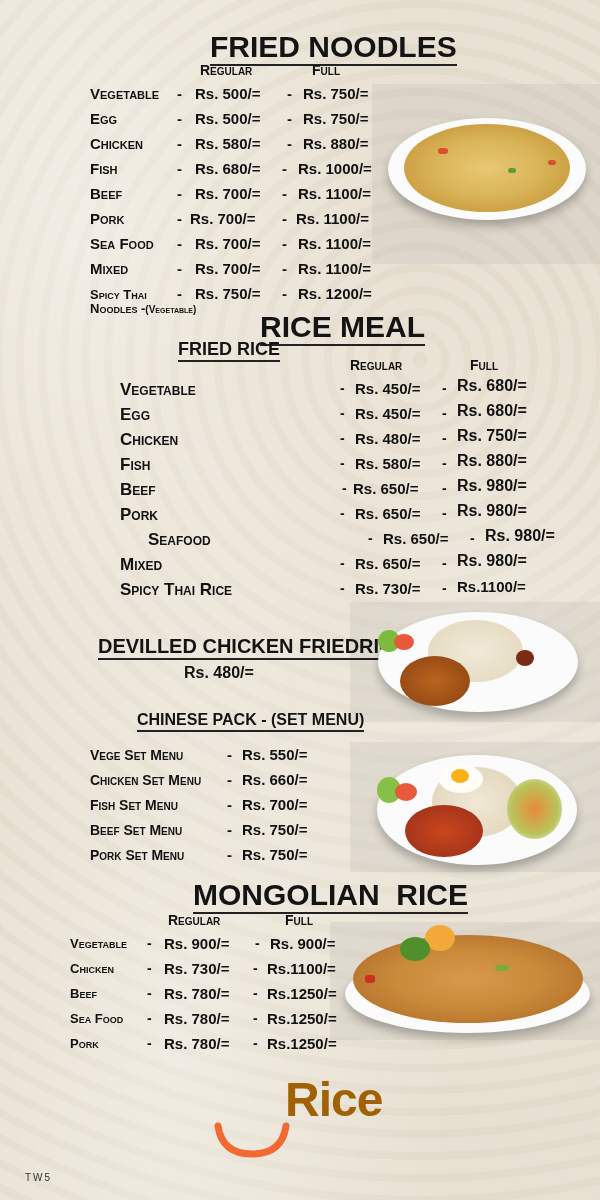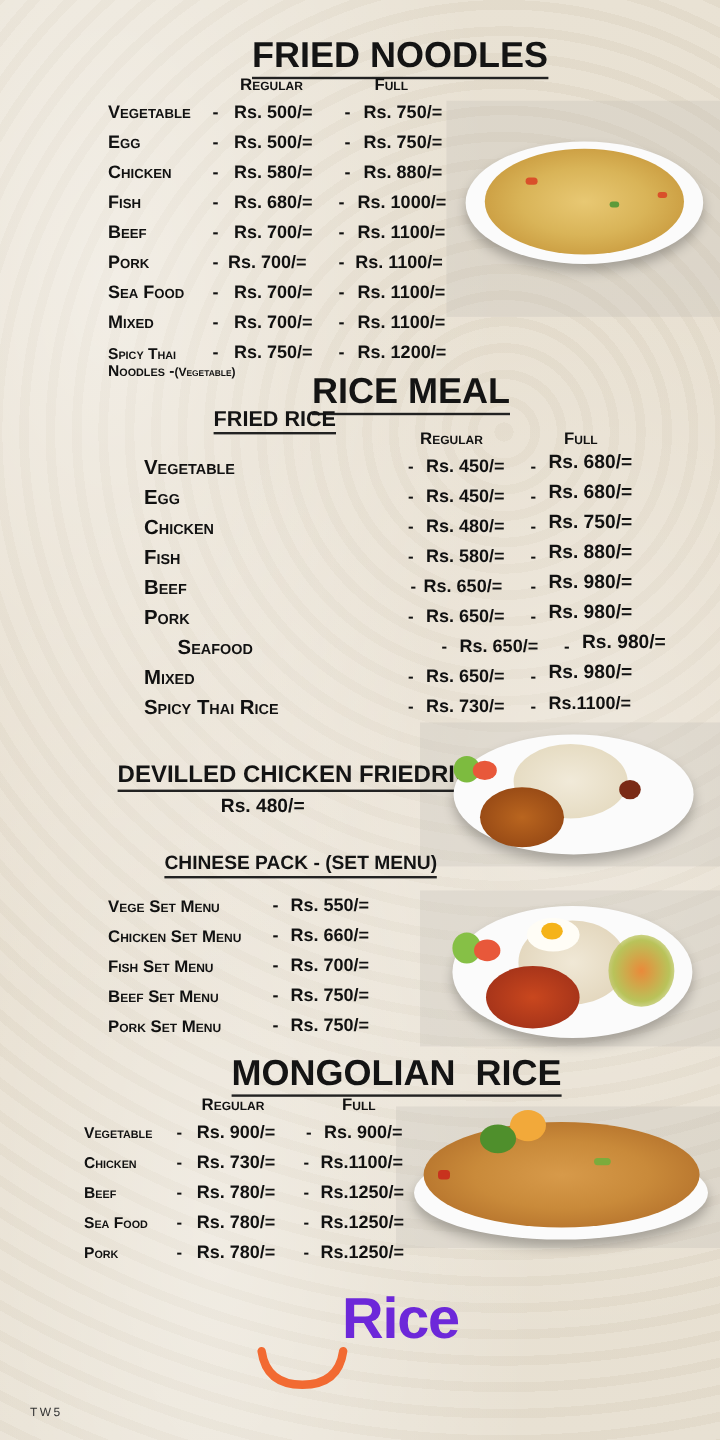--- a/index.html
+++ b/index.html
@@ -287,19 +287,19 @@
 
 <div class="plate" style="left:345px; top:955px; width:245px; height:78px;">
   <div class="food" style="left:8px; top:-20px; width:230px; height:88px; background:radial-gradient(ellipse, #d79a4a 0%, #c98a3a 45%, #b8762e 75%, rgba(184,118,46,0) 100%);"></div>
   <div class="abs" style="left:80px; top:-30px; width:30px; height:26px; background:#f2a93a; border-radius:50%;"></div>
   <div class="abs" style="left:55px; top:-18px; width:30px; height:24px; background:#4f8f2c; border-radius:50%;"></div>
   <div class="abs" style="left:20px; top:20px; width:10px; height:8px; background:#c8321e; border-radius:3px;"></div>
   <div class="abs" style="left:150px; top:10px; width:14px; height:6px; background:#7cab3c; border-radius:3px;"></div>
 </div>
 
 <div class="abs" style="left:190px; top:1070px; width:230px; height:90px;">
-  <span class="abs" style="left:95px; top:2px; font-size:48px; font-weight:bold; color:#6d28d9; letter-spacing:-1px;">Rice</span>
+  <span class="abs" style="left:95px; top:2px; font-size:48px; font-weight:bold; color:#a16207; letter-spacing:-1px;">Rice</span>
   <svg class="abs" style="left:22px; top:52px;" width="80" height="36" viewBox="0 0 80 36">
     <path d="M6 4 Q 10 32 40 32 Q 70 32 74 4" fill="none" stroke="#f26a32" stroke-width="7" stroke-linecap="round"></path>
   </svg>
 </div>
 
 <div class="abs" style="left:25px; top:1172px; font-size:10px; letter-spacing:2px; color:#333;">TW5</div>
 
 </body></html>

